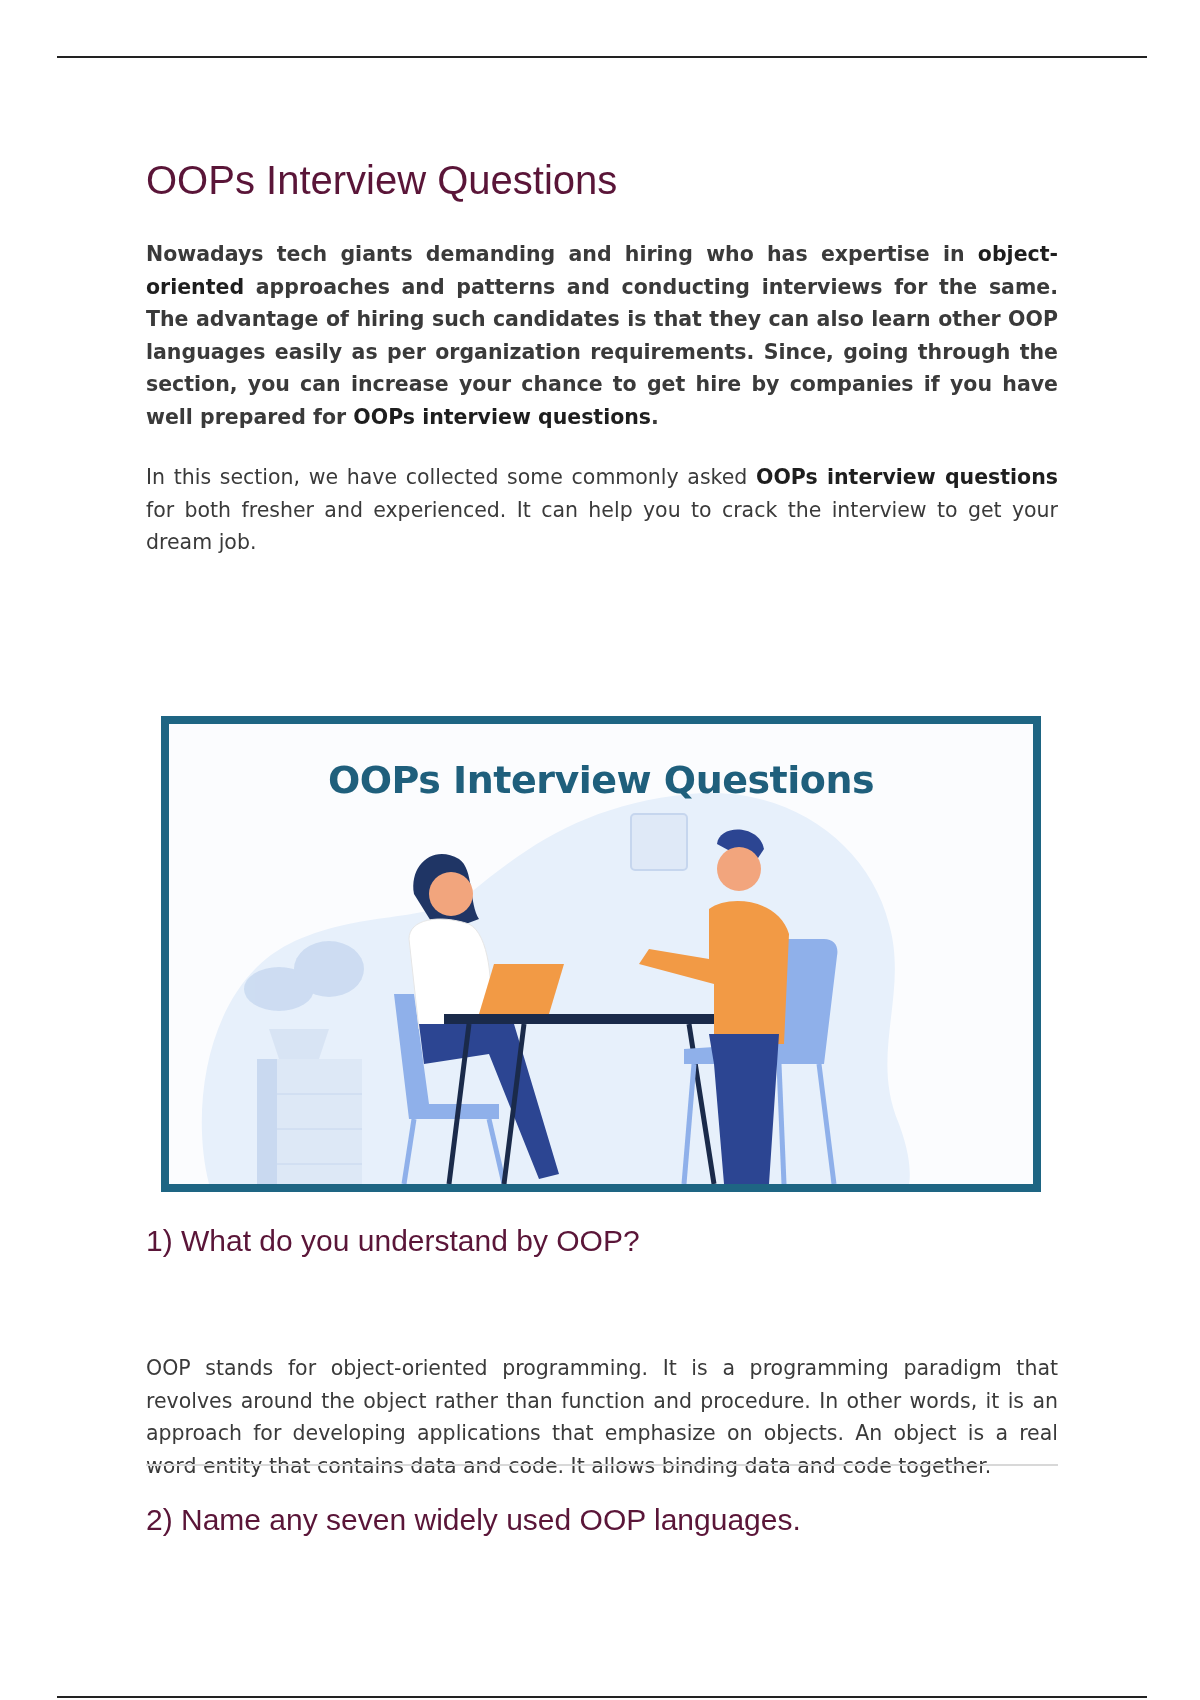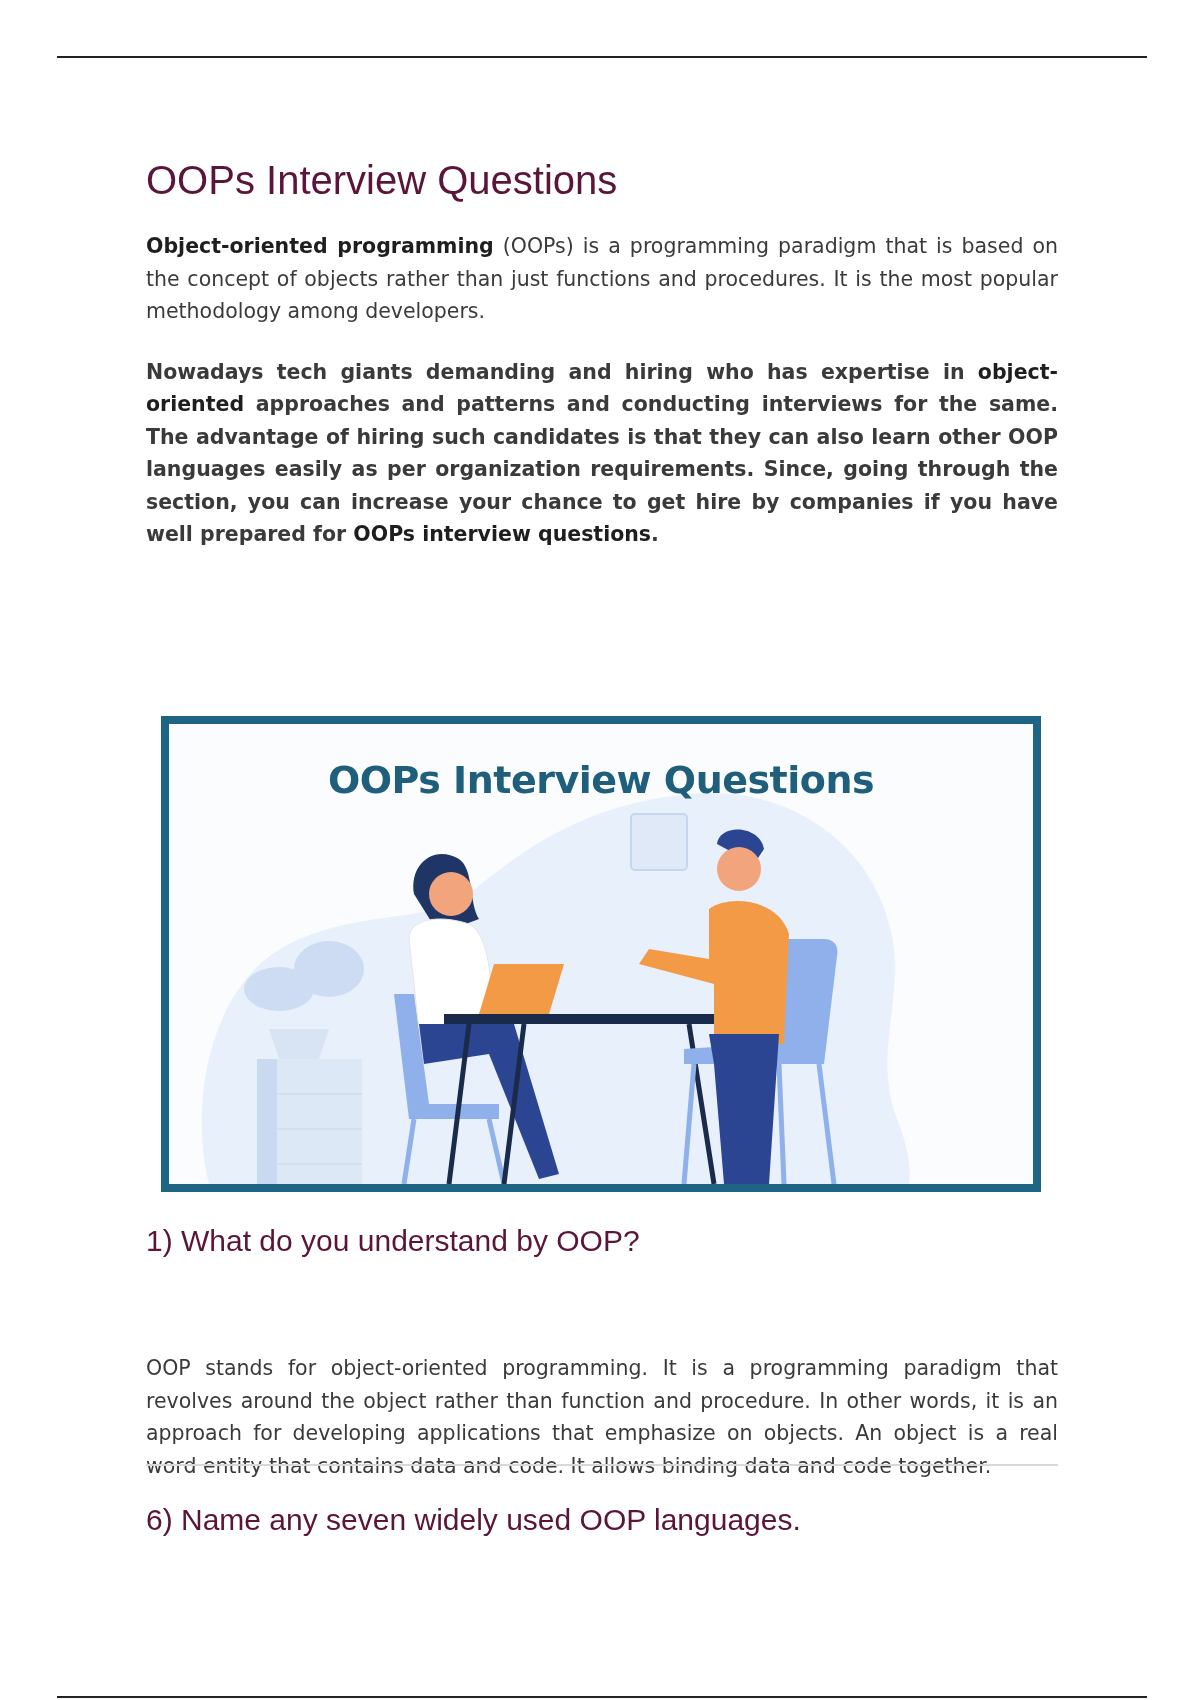--- a/index.html
+++ b/index.html
@@ -23,24 +23,24 @@
   .divider { position: absolute; left: 146px; top: 1464px; width: 912px; height: 2px; background: #d8d8d8; }
 </style>
 </head>
 <body>
 
 <div class="rule-top"></div>
 
 <div class="content">
   <h1 class="title">OOPs Interview Questions</h1>
 
-  <p class="para p1"><b>Object-oriented programming</b><span> (OOPs) is a programming paradigm that is based on the concept of objects rather than just functions and procedures. It is the most popular methodology among developers.</span></p>
 
   <p class="para p2"><span>Nowadays tech giants demanding and hiring who has expertise in </span><b>object-oriented</b><span> approaches and patterns and conducting interviews for the same. The advantage of hiring such candidates is that they can also learn other OOP languages easily as per organization requirements. Since, going through the section, you can increase your chance to get hire by companies if you have well prepared for </span><b>OOPs interview questions</b><span>.</span></p>
 
+  <p class="para p3"><span>In this section, we have collected some commonly asked </span><b>OOPs interview questions</b><span> for both fresher and experienced. It can help you to crack the interview to get your dream job.</span></p>
 </div>
 
 <div class="figure">
   <svg width="864" height="460" viewBox="0 0 864 460">
 
     <path d="M40 460 C20 380 40 260 120 220 C190 185 260 200 300 170 C360 120 420 80 520 70 C620 60 700 120 720 200 C740 270 700 330 730 400 C745 440 740 460 740 460 Z" fill="#e7f0fb"></path>
 
     <rect x="462" y="90" width="56" height="56" rx="4" fill="#dfe9f7" stroke="#c6d6ee" stroke-width="2"></rect>
 
     <g opacity="0.8">
@@ -87,15 +87,15 @@
   </svg>
   <div class="figure-title">OOPs Interview Questions</div>
 </div>
 
 <h2 class="q q1">1) What do you understand by OOP?</h2>
 
 <p class="para ans1">OOP stands for object-oriented programming. It is a programming paradigm that revolves around the object rather than function and procedure. In other words, it is an approach for developing applications that emphasize on objects. An object is a real word entity that contains data and code. It allows binding data and code together.</p>
 
 <div class="divider"></div>
 
-<h2 class="q q2">6) Name any seven widely used OOP languages.</h2>
+<h2 class="q q2">2) Name any seven widely used OOP languages.</h2>
 
 <div class="rule-bottom"></div>
 
 </body></html>

